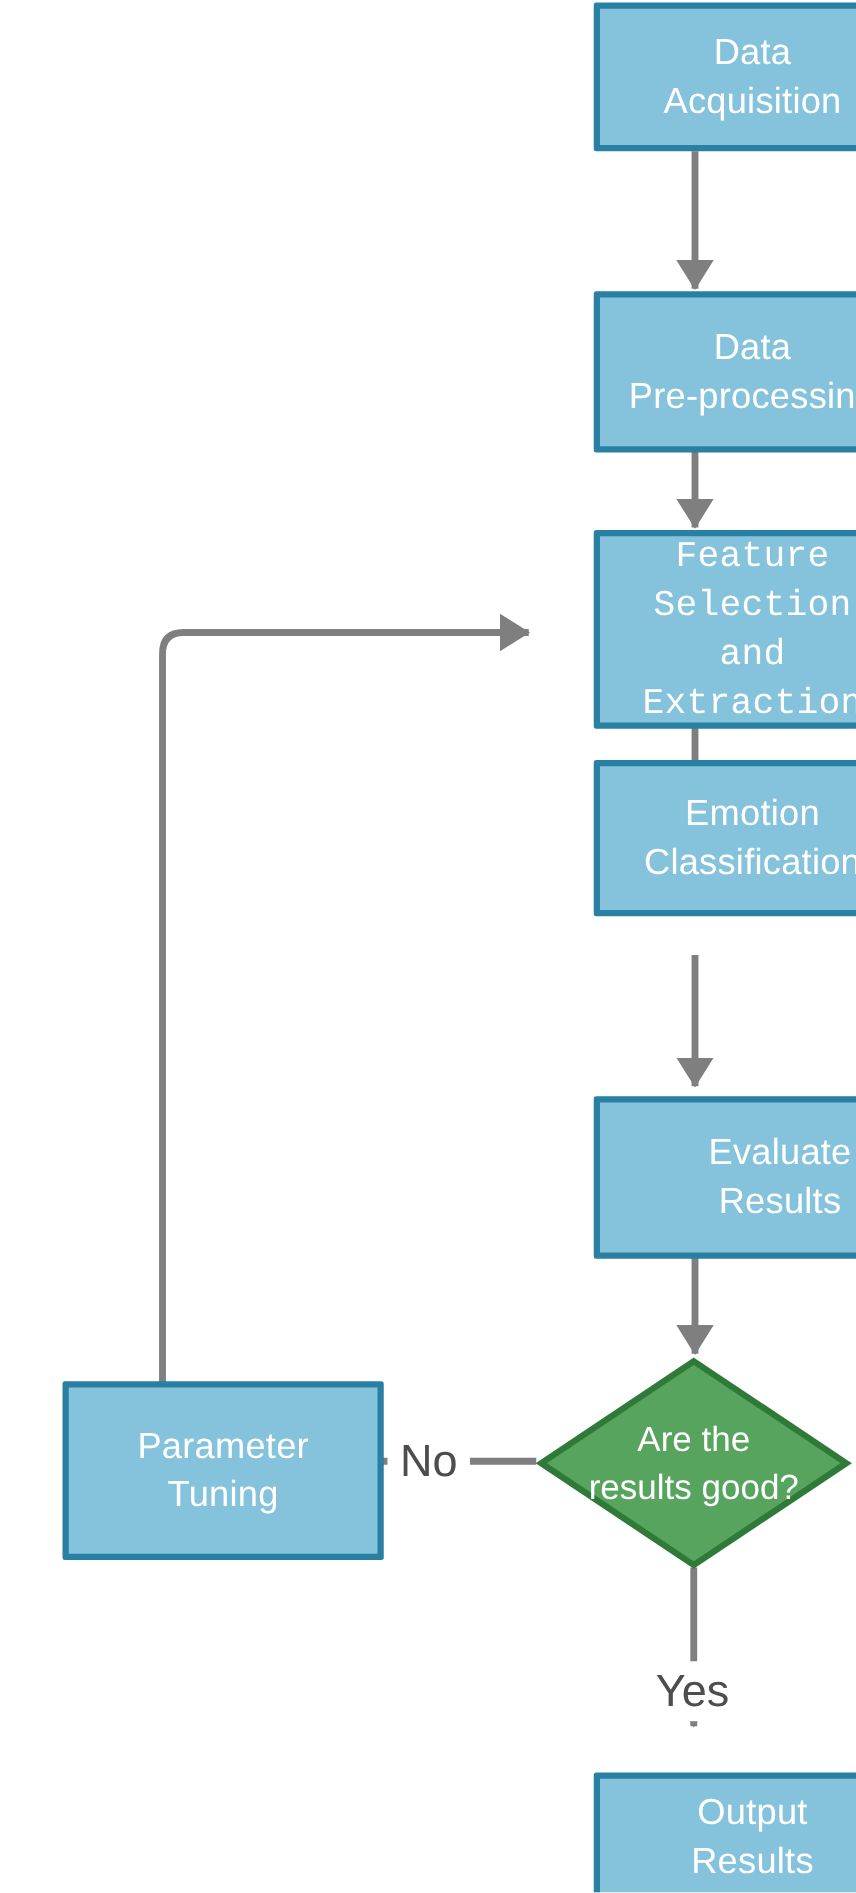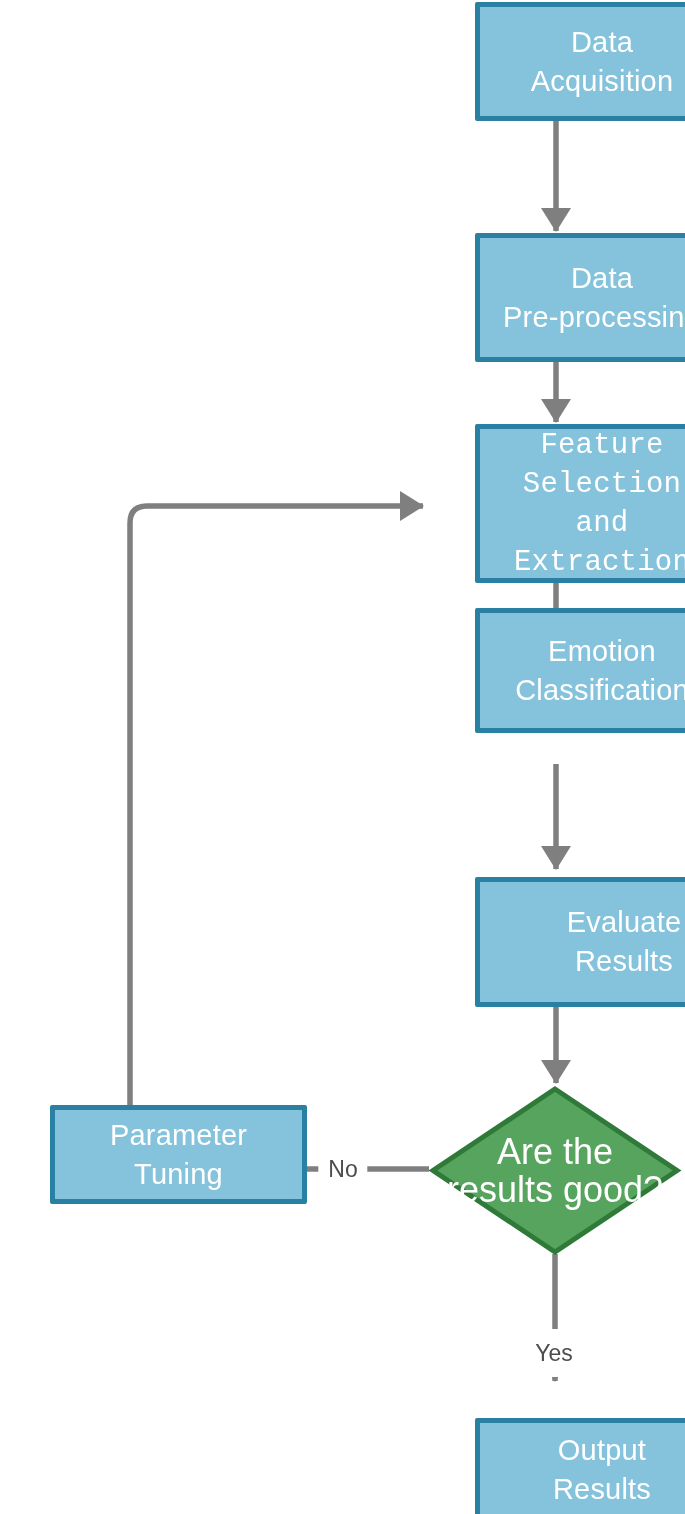--- a/index.html
+++ b/index.html
@@ -39,39 +39,39 @@
     color:var(--node-text);
     font-size:29px;line-height:39px;
     white-space:pre-line;
     letter-spacing:0.2px;
   }
   .n-data-acquisition{left:427px;top:2px;width:254px;height:119px;}
   .n-data-preprocessing{left:427px;top:233px;width:254px;height:129px;}
   .n-feature-selection{left:427px;top:424px;width:254px;height:159px;font-family:Liberation Mono, monospace;}
   .n-emotion-classification{left:427px;top:608px;width:254px;height:125px;}
   .n-evaluate-results{left:427px;top:877px;width:254px;height:130px;padding-left:44px;}
-  .n-parameter-tuning{left:2px;top:1105px;width:257px;height:99px;}
+  .n-parameter-tuning{left:2px;top:1105px;width:257px;height:143px;}
   .n-output-results{left:427px;top:1418px;width:254px;height:104px;}
   .n-decision{left:430px;top:1086px;width:250px;height:169px;background:none;border:none;}
   .diamond-svg{position:absolute;left:0;top:0;width:100%;height:100%;overflow:visible;}
   .diamond-shape{fill:var(--decision-fill);stroke:var(--decision-border);stroke-width:5;}
   .decision-label{
     position:absolute;inset:0;z-index:1;
     display:flex;align-items:center;justify-content:center;
     text-align:center;
     color:var(--node-text);
-    font-size:36px;line-height:38px;
+    font-size:28px;line-height:38px;
     white-space:pre-line;
   }
   .edge-label{
     position:absolute;z-index:3;
     transform:translate(-50%,-50%);
     background:var(--canvas-bg);
     color:var(--edge-label-text);
-    font-size:23px;line-height:30px;
+    font-size:36px;line-height:30px;
     padding:9px 10px;
     white-space:nowrap;
   }
   .el-no{left:343px;top:1169px;}
   .el-yes{left:554px;top:1318px;margin-top:35px;}
 </style>
 </head>
 <body>
 
 <div class="canvas">

